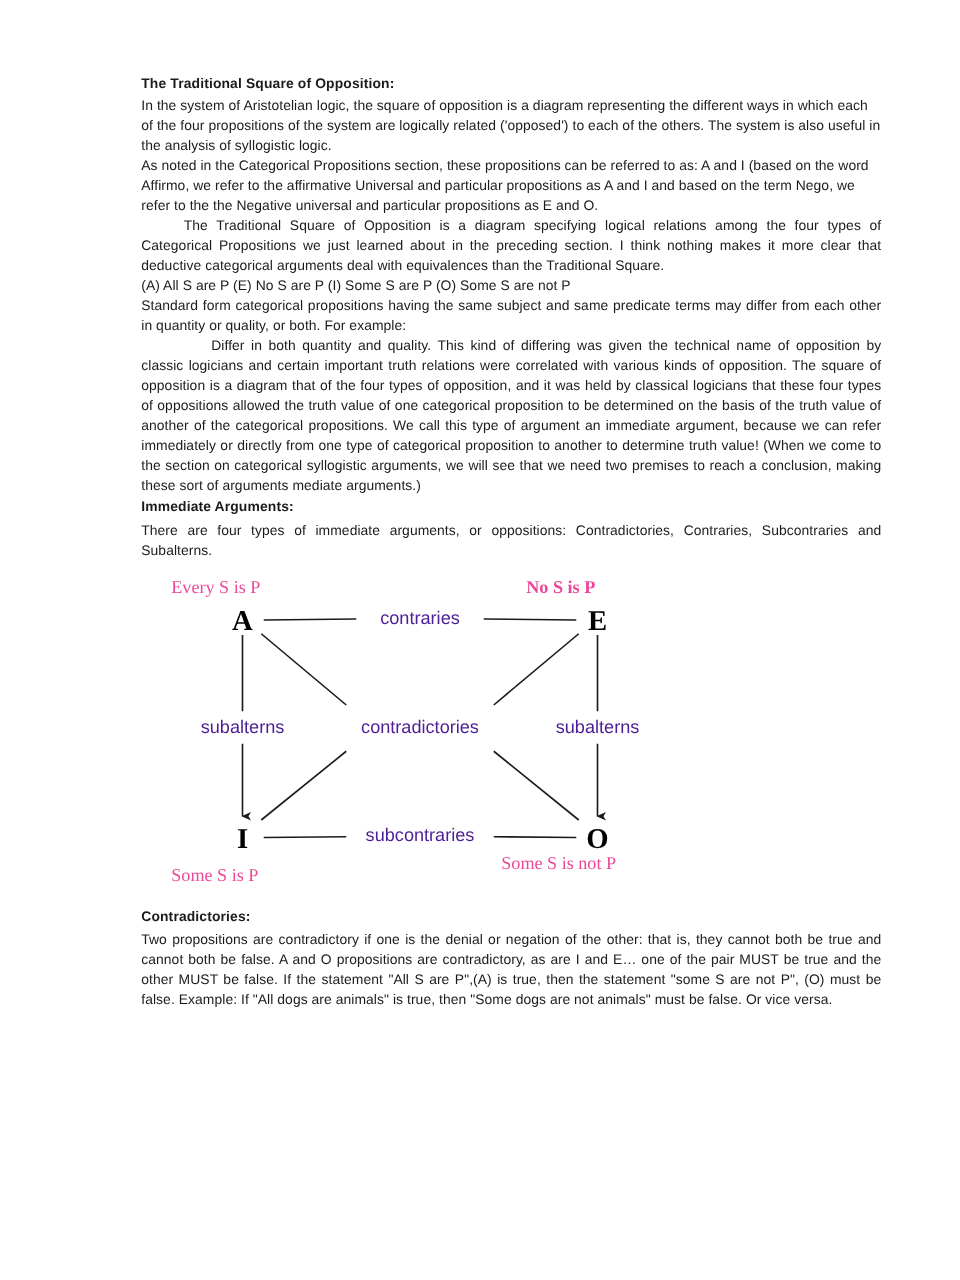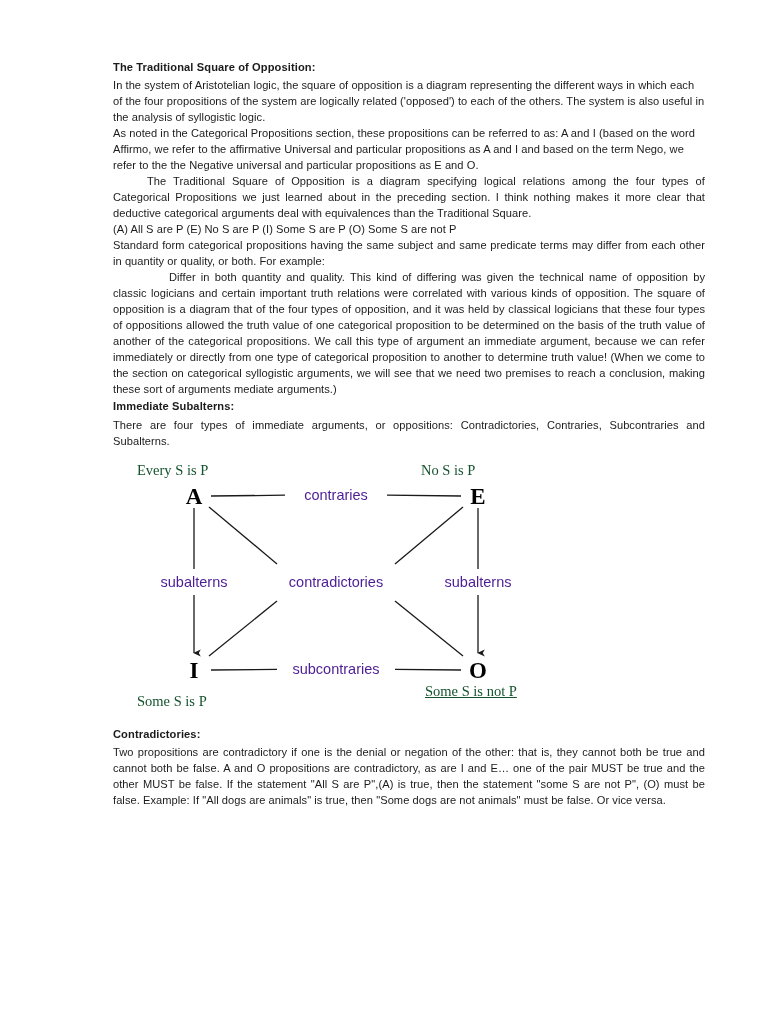--- a/index.html
+++ b/index.html
@@ -77,21 +77,21 @@
   .corner-letter {
     font-family: "Liberation Serif", serif;
     font-weight: bold;
     font-size: 23px;
     color: #000;
     padding: 0 3px;
   }
   .corner-text {
     font-family: "Liberation Serif", serif;
     font-size: 14.5px;
-    color: #14532d;
+    color: #ec4899;
   }
   .rel-label {
     font-family: "Liberation Sans", sans-serif;
     font-size: 14.5px;
     color: #4c1d95;
     padding: 0 6px;
   }
   .cx { transform: translateX(-50%); }
 </style>
 </head>
@@ -108,21 +108,21 @@
 
     <p class="para just indent">The Traditional Square of Opposition is a diagram specifying logical relations among the four types of Categorical Propositions we just learned about in the preceding section. I think nothing makes it more clear that deductive categorical arguments deal with equivalences than the Traditional Square.</p>
 
     <p class="para">(A) All S are P (E) No S are P (I) Some S are P (O) Some S are not P</p>
 
     <p class="para just">Standard form categorical propositions having the same subject and same predicate terms may differ from each other in quantity or quality, or both. For example:</p>
 
 
     <p class="para just indent-wide">Differ in both quantity and quality. This kind of differing was given the technical name of opposition by classic logicians and certain important truth relations were correlated with various kinds of opposition. The square of opposition is a diagram that of the four types of opposition, and it was held by classical logicians that these four types of oppositions allowed the truth value of one categorical proposition to be determined on the basis of the truth value of another of the categorical propositions. We call this type of argument an immediate argument, because we can refer immediately or directly from one type of categorical proposition to another to determine truth value! (When we come to the section on categorical syllogistic arguments, we will see that we need two premises to reach a conclusion, making these sort of arguments mediate arguments.)</p>
 
-    <h3 class="heading">Immediate Subalterns:</h3>
+    <h3 class="heading">Immediate Arguments:</h3>
 
     <p class="para just">There are four types of immediate arguments, or oppositions: Contradictories, Contraries, Subcontraries and Subalterns.</p>
 
     <div class="diagram-wrap">
 
       <svg width="420" height="250" viewBox="0 0 420 250">
         <defs>
           <marker id="arrowdown" markerWidth="9" markerHeight="9" refX="4.5" refY="7.4" orient="auto" markerUnits="userSpaceOnUse">
             <path d="M1.1,0.6 L4.5,8.2 L7.9,0.6 L4.5,2.6 Z" fill="#1a1a1a"></path>
           </marker>
@@ -141,23 +141,23 @@
         <line x1="341" y1="134" x2="341" y2="192" stroke="#1a1a1a" stroke-width="1.3" marker-end="url(#arrowdown)"></line>
 
         <path d="M72,46 L140,103" stroke="#1a1a1a" stroke-width="1.3" fill="none"></path>
         <path d="M258,140 L326,195" stroke="#1a1a1a" stroke-width="1.3" fill="none"></path>
 
         <path d="M326,46 L258,103" stroke="#1a1a1a" stroke-width="1.3" fill="none"></path>
         <path d="M140,140 L72,195" stroke="#1a1a1a" stroke-width="1.3" fill="none"></path>
       </svg>
 
       <div class="dg-label corner-text" style="left:0px; top:2px;">Every S is P</div>
-      <div class="dg-label corner-text" style="left:284px; top:2px;">No S is P</div>
+      <div class="dg-label corner-text" style="left:284px; top:2px;font-weight:bold;">No S is P</div>
       <div class="dg-label corner-text" style="left:0px; top:233px;">Some S is P</div>
-      <div class="dg-label corner-text" style="left:288px; top:223px;text-decoration:underline;">Some S is not P</div>
+      <div class="dg-label corner-text" style="left:264px; top:223px;">Some S is not P</div>
 
       <div class="dg-label corner-letter cx" style="left:57px; top:24px;">A</div>
       <div class="dg-label corner-letter cx" style="left:341px; top:24px;">E</div>
       <div class="dg-label corner-letter cx" style="left:57px; top:198px;">I</div>
       <div class="dg-label corner-letter cx" style="left:341px; top:198px;">O</div>
 
       <div class="dg-label rel-label cx" style="left:199px; top:27px;">contraries</div>
       <div class="dg-label rel-label cx" style="left:199px; top:201px;">subcontraries</div>
       <div class="dg-label rel-label cx" style="left:199px; top:114px;">contradictories</div>
       <div class="dg-label rel-label cx" style="left:57px; top:114px;">subalterns</div>

